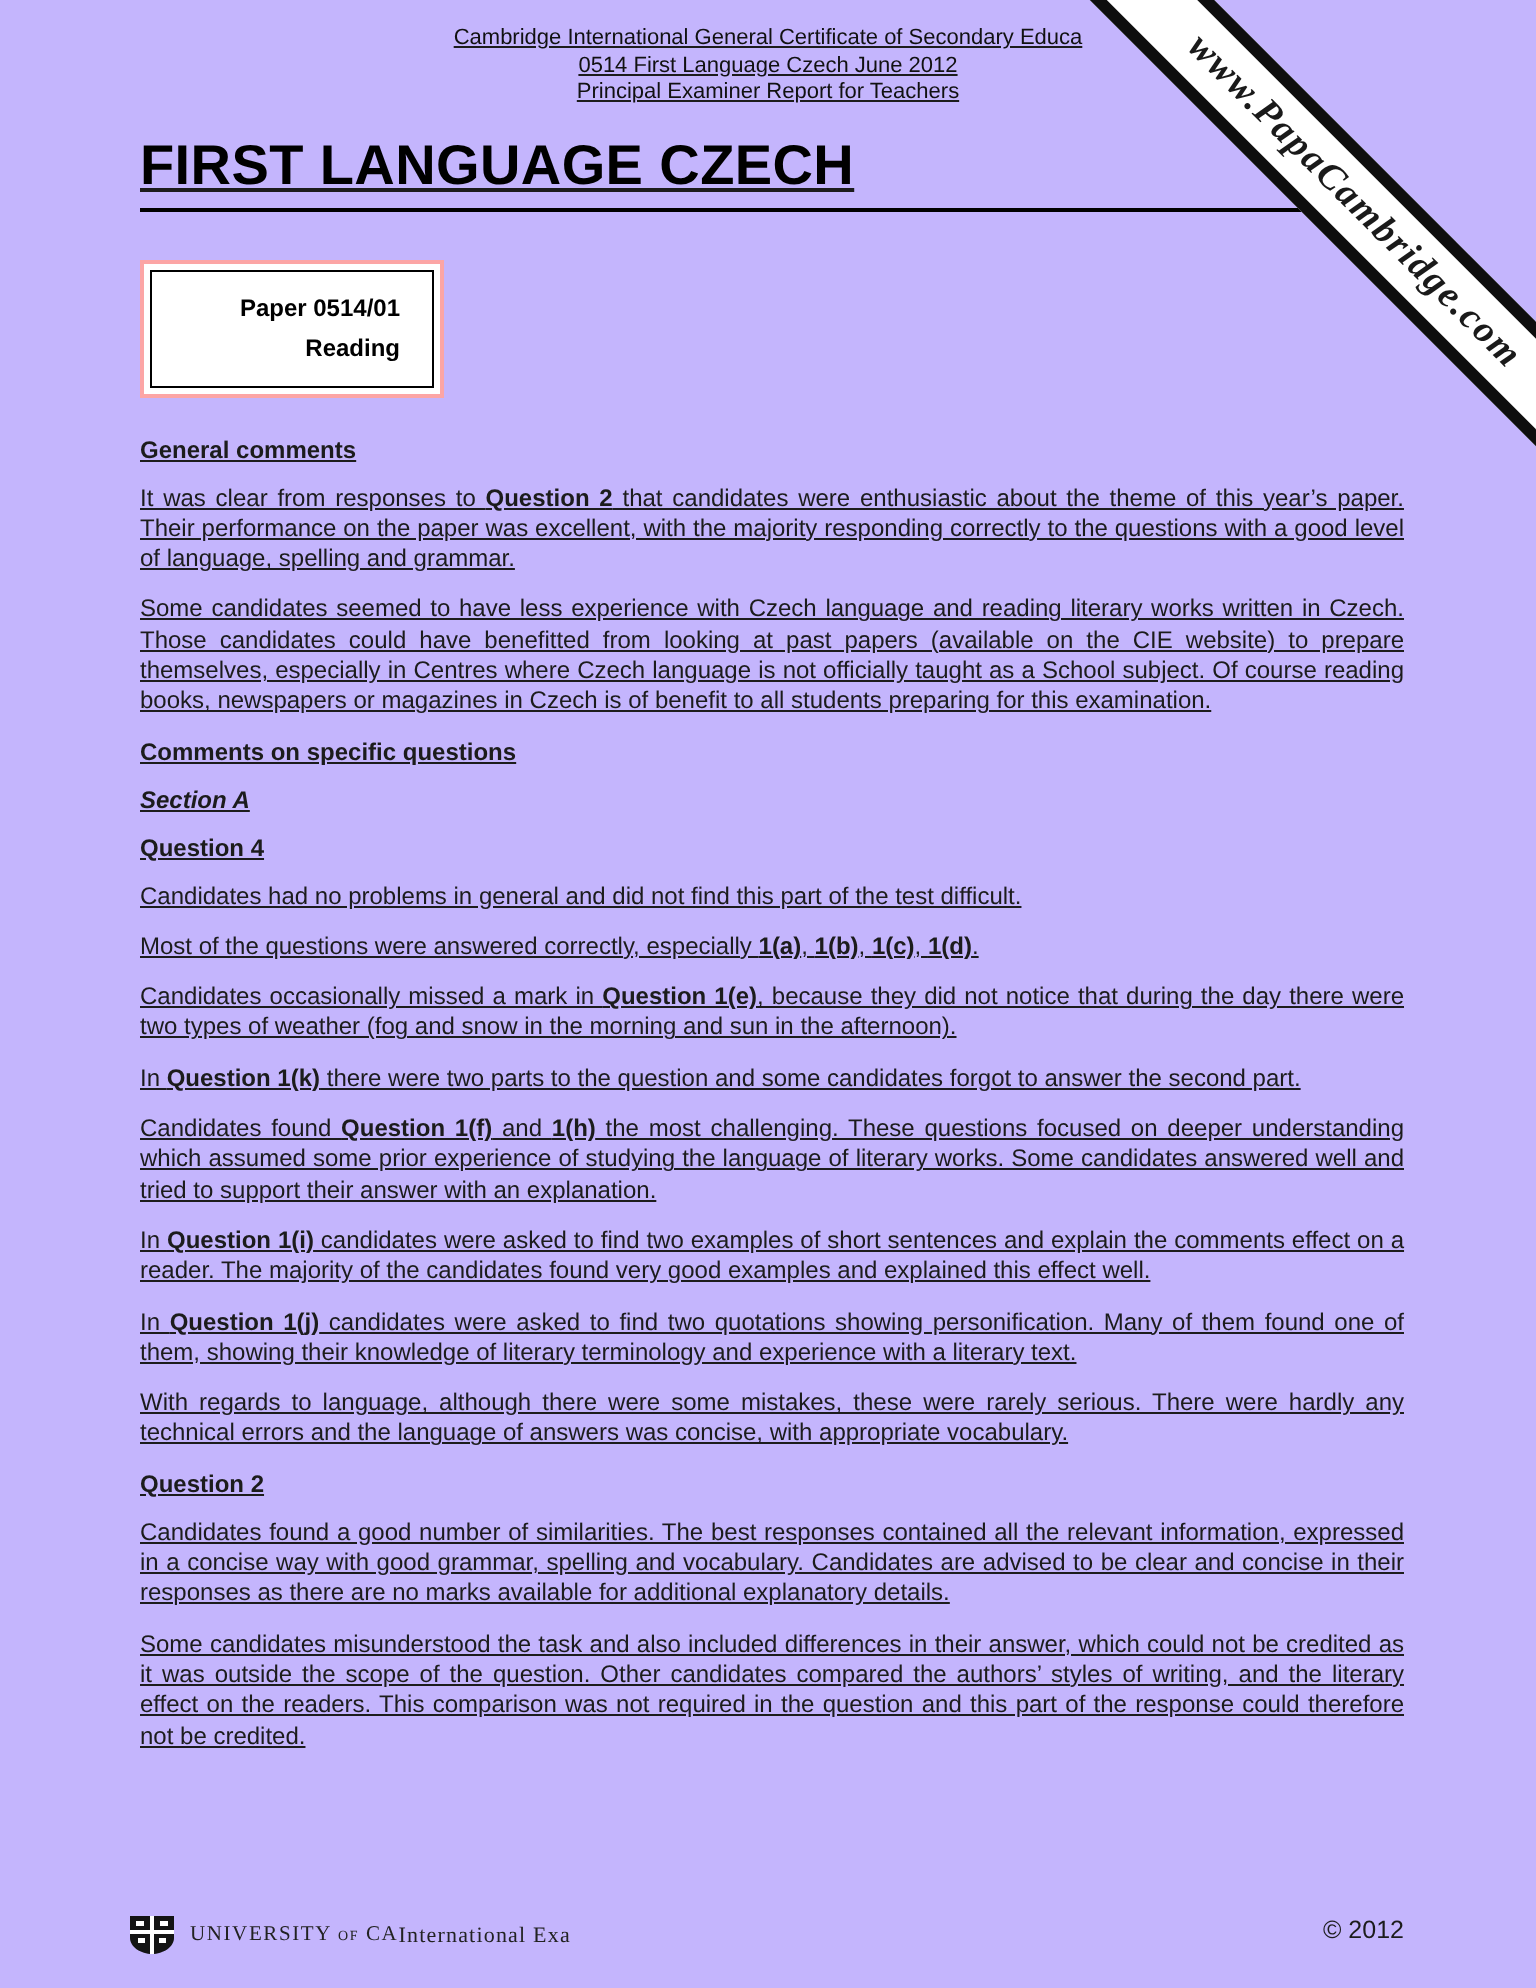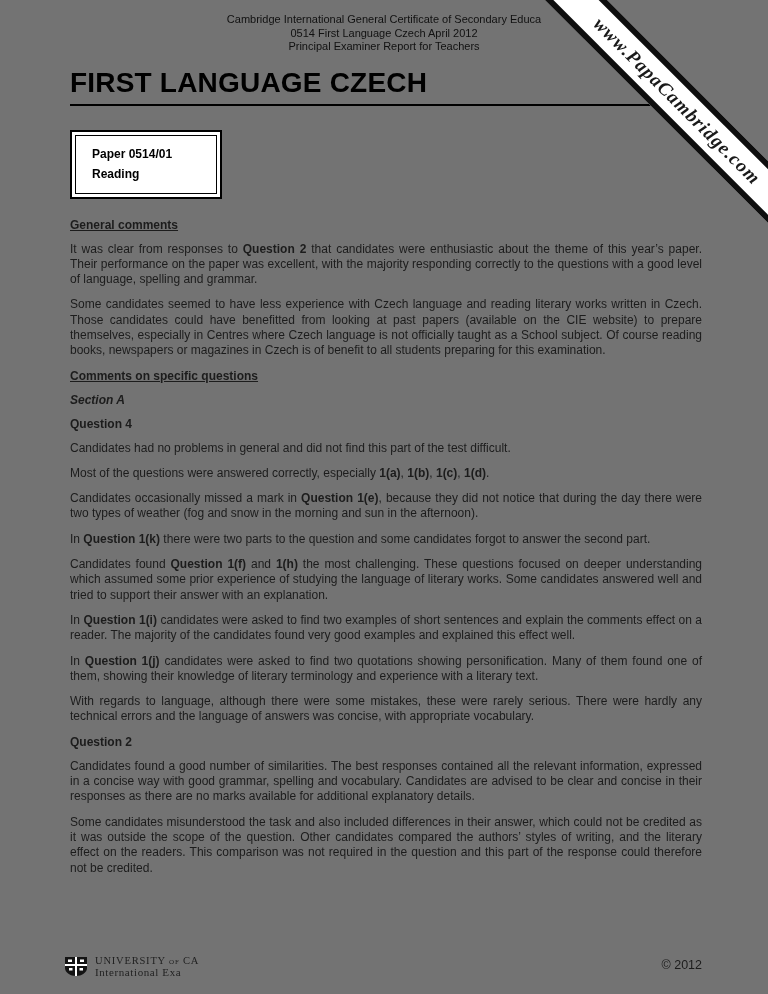--- a/index.html
+++ b/index.html
@@ -1,32 +1,33 @@
 <!DOCTYPE html>
 <html><head>
 <meta charset="utf-8">
 <style>
   * { margin:0; padding:0; box-sizing:border-box; }
   html,body { background:#ffffff; }
   .page {
-    position:relative; width:768px; height:994px; background:#737373;
+    position:relative; width:768px; height:994px; background:#c4b5fd;
     overflow:hidden; font-family:"Liberation Sans", sans-serif; color:#1c1c1c;
     margin:0 auto;
+    text-decoration:underline;
   }
   
   .doc-header { padding-top:13px; text-align:center; font-size:11px; line-height:13.5px; color:#111; }
   
   .content { padding:0 66px 0 70px; }
   .title {
     margin-top:13px; font-size:28px; font-weight:bold; letter-spacing:0.2px;
     color:#000; font-family:"Liberation Sans", sans-serif;
   }
   .rule { border-top:2px solid #000; margin-top:5px; }
   
-  .paper-box { display:inline-block; margin-top:24px; border:2px solid #000000; padding:3px; background:#fff; }
+  .paper-box { display:inline-block; margin-top:24px; border:2px solid #fca5a5; padding:3px; background:#fff;text-align:right; }
   .paper-box-inner { border:1px solid #000; padding:8px 16px 9px 16px; min-width:142px; }
   .paper-box-inner div { font-weight:bold; font-size:12px; line-height:20px; color:#000; }
   
   .doc-body { margin-top:19px; }
   .doc-body > * { margin-bottom:10px; }
   .para { font-size:12px; line-height:15.3px; text-align:justify; color:#1c1c1c; }
   .para .b { font-weight:bold; }
   .heading-u { font-size:12px; font-weight:bold; text-decoration:underline; margin-top:1px; }
   .subheading-italic { font-size:12px; font-weight:bold; font-style:italic; margin-top:3px; }
   .question-heading { font-size:12px; font-weight:bold; margin-top:3px; }
@@ -37,33 +38,33 @@
     transform:rotate(45deg); display:flex; align-items:center; justify-content:center;
     z-index:6;
   }
   .ribbon span {
     font-family:"Liberation Serif", serif; font-style:italic; font-weight:bold;
     font-size:19px; letter-spacing:1px; color:#1a1a1a; white-space:nowrap;
   }
   
   .footer-logo { position:absolute; left:64px; bottom:16px; display:flex; align-items:center; gap:7px; }
   .shield svg { display:block; }
-  .logo-text { display:flex; flex-direction:column; font-family:"Liberation Serif", serif; color:#222; }
+  .logo-text { display:flex; flex-direction:row; font-family:"Liberation Serif", serif; color:#222;align-items:center; }
   .logo-l1 { font-size:10.5px; letter-spacing:0.8px; font-variant:small-caps; }
   .logo-l2 { font-size:11px; letter-spacing:0.6px; }
   .copyright { position:absolute; right:66px; bottom:22px; font-size:12.5px; color:#1c1c1c; }
 </style>
 </head>
 <body>
 
 <div class="page">
 
   <div class="doc-header">
     <div>Cambridge International General Certificate of Secondary Educa</div>
-    <div>0514 First Language Czech April 2012</div>
+    <div>0514 First Language Czech June 2012</div>
     <div>Principal Examiner Report for Teachers</div>
   </div>
 
   <div class="content">
     <h1 class="title">FIRST LANGUAGE CZECH</h1>
     <div class="rule"></div>
 
     <div class="paper-box">
       <div class="paper-box-inner">
         <div>Paper 0514/01</div>

